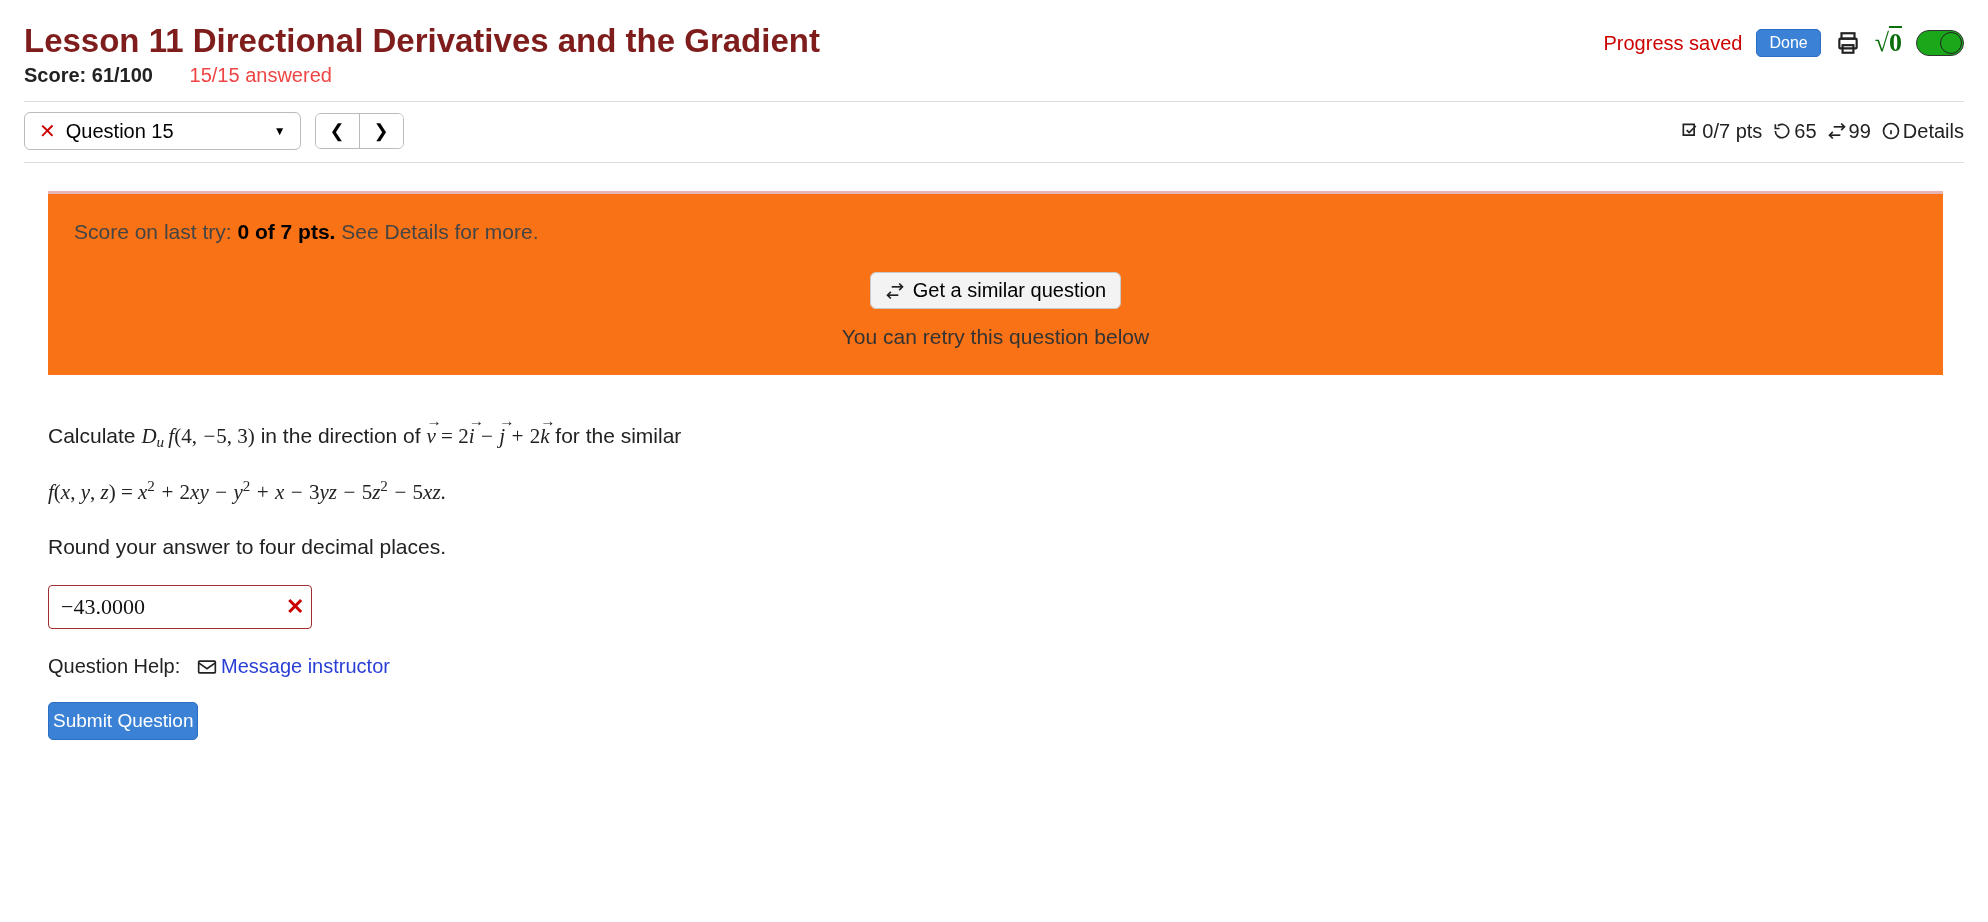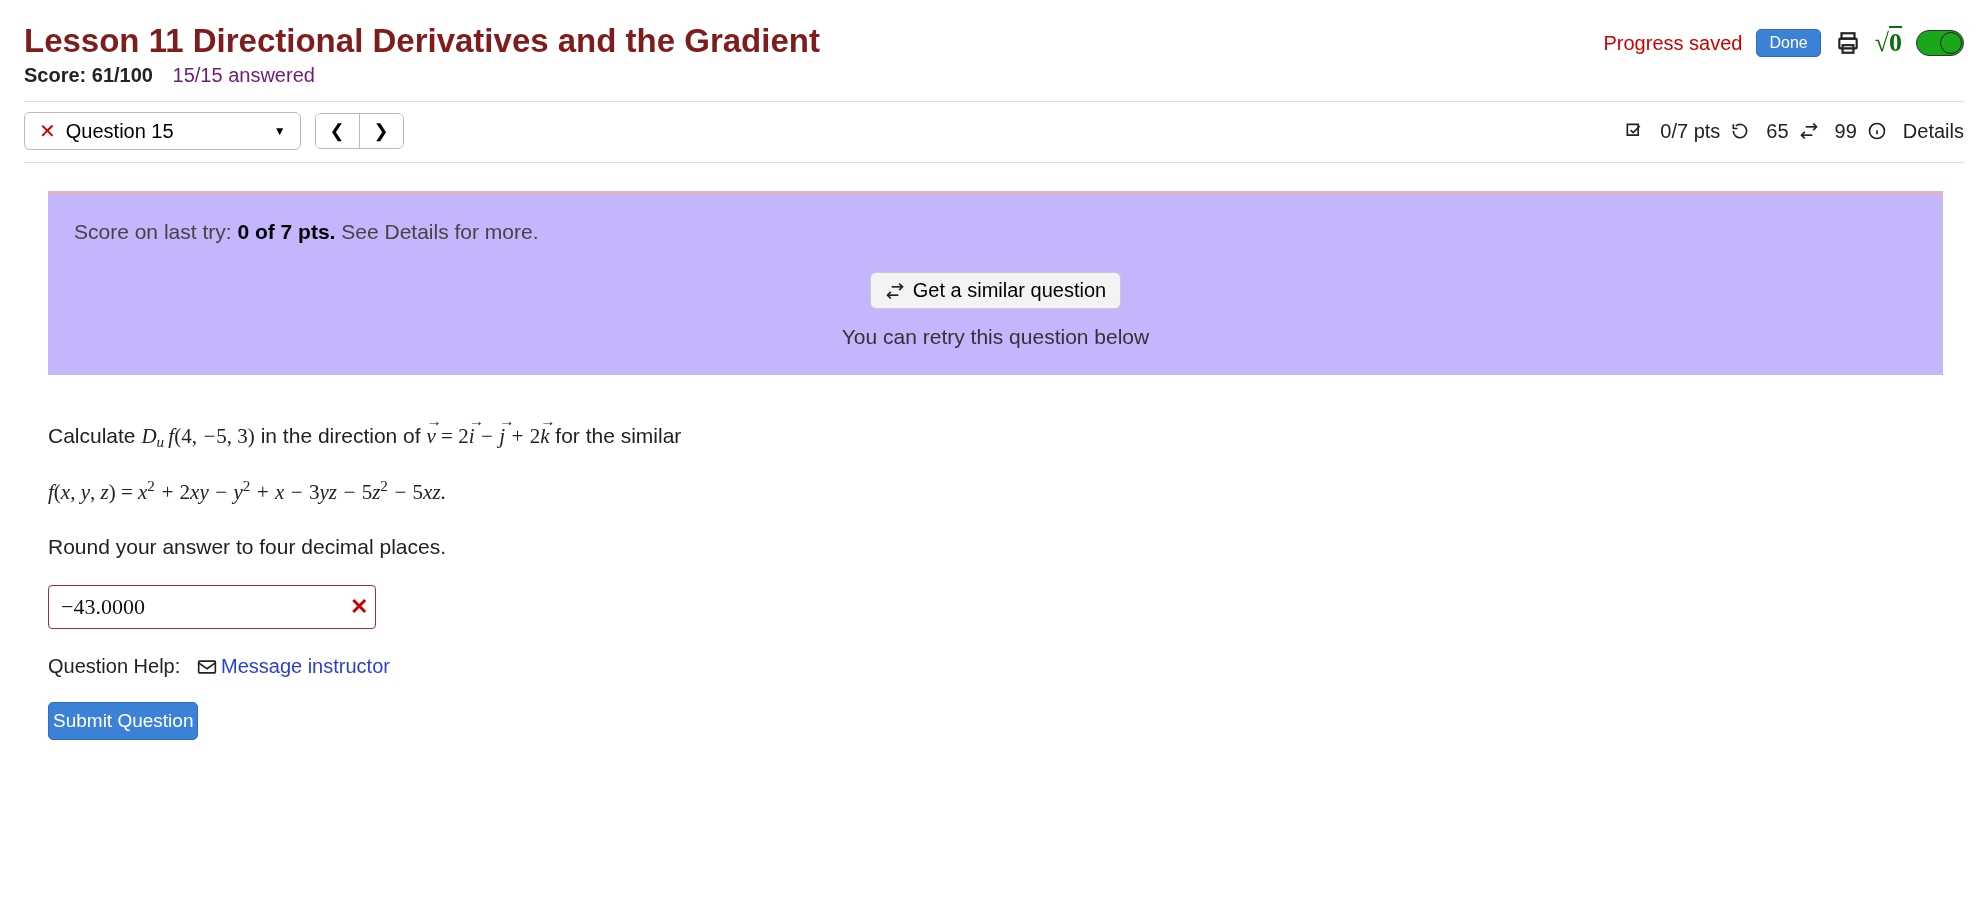--- a/index.html
+++ b/index.html
@@ -55,21 +55,21 @@
   }
   .toggle .knob {
     position: absolute; right: 1px; top: 1px;
     width: 22px; height: 22px;
     border-radius: 50%;
     background: #1aa81a;
     border: 1px solid #222;
   }
   .score-line { color: #555; font-size: 20px; margin: 2px 0 14px 0; }
   .score-strong { color: #222; font-weight: bold; }
-  .score-ans { color: #701a75; margin-left: 14px; }
+  .score-ans { color: #ef4444; margin-left: 31px; }
   .divider { border-top: 1px solid #ddd; }
   .qbar {
     display: flex;
     justify-content: space-between;
     align-items: center;
     padding: 10px 0 12px 0;
     border-bottom: 1px solid #ddd;
   }
   .qbar-left { display: flex; align-items: center; gap: 14px; }
   .dropdown-btn {
@@ -82,27 +82,27 @@
     cursor: pointer;
   }
   .dropdown-btn .x-mark { color: #c00; font-weight: 400; font-size: 20px; }
   .dropdown-caret { font-size: 12px; margin-left: 90px; }
   .nav-btns { display:flex; border:1px solid #bbb; border-radius:6px; overflow:hidden; }
   .nav-btn {
     background:#fff; border:none; padding:6px 14px; font-size:18px; cursor:pointer;
   }
   .nav-btn + .nav-btn { border-left:1px solid #bbb; }
   .qbar-right { display:flex; align-items:center; gap:10px; font-size:20px; color:#222; }
-  .qbar-right .segment { display:flex; align-items:center; gap:16px; }
+  .qbar-right .segment { display:flex; align-items:center; gap:2px; }
   .icon { display:inline-flex; }
   .details-link { color:#222; }
 
   .feedback-box {
     margin: 28px 0 0 24px;
-    background: #c4b5fd;
+    background: #f97316;
     border-top: 3px solid #e9b4b4;
     padding: 26px 26px 26px 26px;
     font-size: 21px;
     max-width: 1895px;
   }
   .feedback-box .tryline { color:#444; }
   .feedback-box .tryline strong { color:#000; }
   .similar-row { margin-top:28px; display:flex; align-items:center; gap:16px;flex-direction:column; }
   .similar-btn {
     display:flex; align-items:center; gap:8px;
@@ -125,21 +125,21 @@
     content: "\2192";
     position:absolute; left:0; right:0; top:-0.72em;
     font-style: normal; font-size:0.72em;
     text-align:center;
   }
   .answer-row { margin: 22px 0 0 0; display:flex; align-items:center; gap:6px; }
   .answer-input {
     border: 1.5px solid #a03030;
     border-radius: 4px;
     padding: 8px 12px;
-    width: 328px;
+    width: 264px;
     font-family: "Cambria Math","Times New Roman",serif;
     font-size: 22px;
     color:#111;
   }
   .answer-x { color:#c00; font-size:22px; font-weight:700; margin-left:-32px; pointer-events:none; }
   .helprow { margin-top: 26px; font-size:20px; }
   .helprow a { color:#2a3fd6; text-decoration:none; }
   .mail-icon { display:inline-block; vertical-align:-2px; margin-right:4px; }
   .submit-btn {
     margin-top: 22px;

